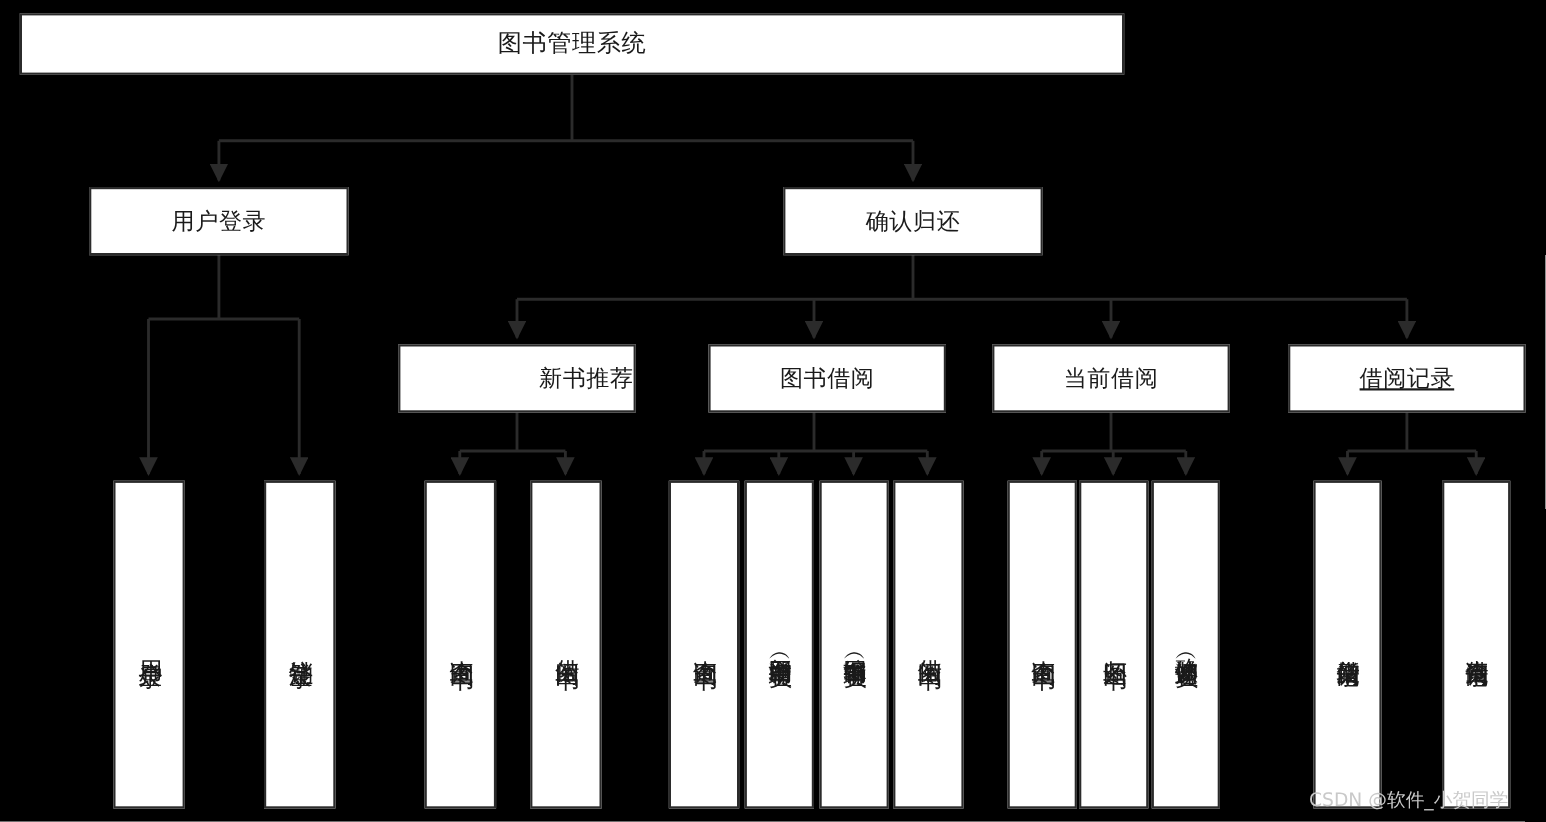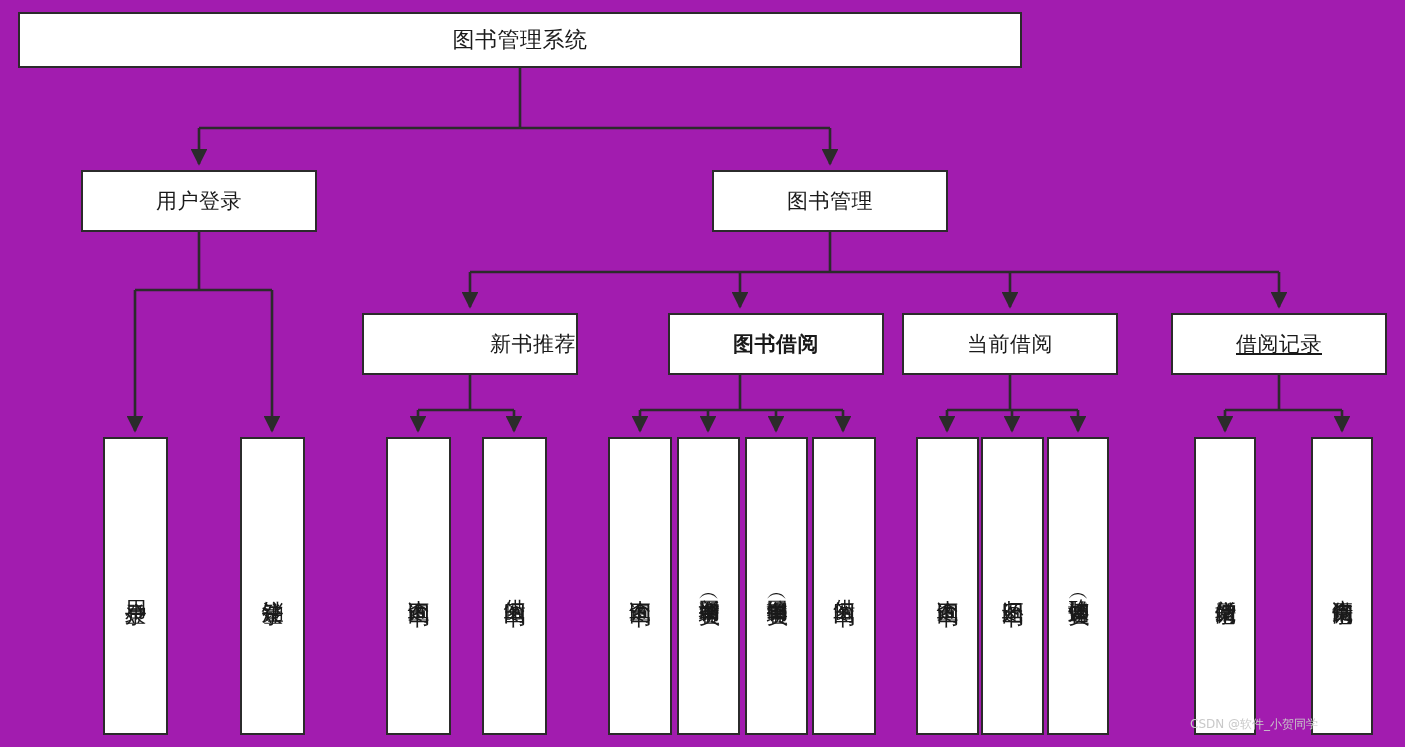--- a/index.html
+++ b/index.html
@@ -8,21 +8,21 @@
     padding: 0;
     background: #ffffff;
   }
   body {
     font-family: "DejaVu Sans", "Liberation Sans", sans-serif;
   }
   #canvas {
     position: relative;
     width: 1405px;
     height: 747px;
-    background: #a21caf;
+    background: #000000;
     overflow: hidden;
   }
   svg.edges {
     position: absolute;
     left: 0;
     top: 0;
     width: 1405px;
     height: 747px;
     pointer-events: none;
   }
@@ -64,21 +64,21 @@
     letter-spacing: 2px;
     white-space: nowrap;
   }
   .node.vert.tall .label {
     font-size: 21px;
     letter-spacing: 1px;
   }
   .watermark {
     position: absolute;
     color: #c9c9c9;
-    font-size: 12px;
+    font-size: 17px;
     white-space: nowrap;
     font-family: "DejaVu Sans", "Liberation Sans", sans-serif;
   }
 </style>
 </head>
 <body>
 
 <div id="canvas">
 
   <svg class="edges" viewBox="0 0 1405 747" xmlns="http://www.w3.org/2000/svg">
@@ -133,27 +133,27 @@
   </svg>
 
   <div class="node horiz root" style="left:18px; top:12px; width:1004px; height:56px;">
     <span class="label">图书管理系统</span>
   </div>
 
   <div class="node horiz" style="left:81px; top:170px; width:236px; height:62px;">
     <span class="label">用户登录</span>
   </div>
   <div class="node horiz" style="left:712px; top:170px; width:236px; height:62px;">
-    <span class="label">图书管理</span>
+    <span class="label">确认归还</span>
   </div>
 
   <div class="node horiz" style="left:362px; top:313px; width:216px; height:62px;justify-content:flex-end;">
     <span class="label">新书推荐</span>
   </div>
-  <div class="node horiz" style="left:668px; top:313px; width:216px; height:62px;font-weight:bold;">
+  <div class="node horiz" style="left:644px; top:313px; width:216px; height:62px;">
     <span class="label">图书借阅</span>
   </div>
   <div class="node horiz" style="left:902px; top:313px; width:216px; height:62px;">
     <span class="label">当前借阅</span>
   </div>
   <div class="node horiz" style="left:1171px; top:313px; width:216px; height:62px;text-decoration:underline;">
     <span class="label">借阅记录</span>
   </div>
 
   <div class="node vert" style="left:103px; top:437px; width:65px; height:298px;">

